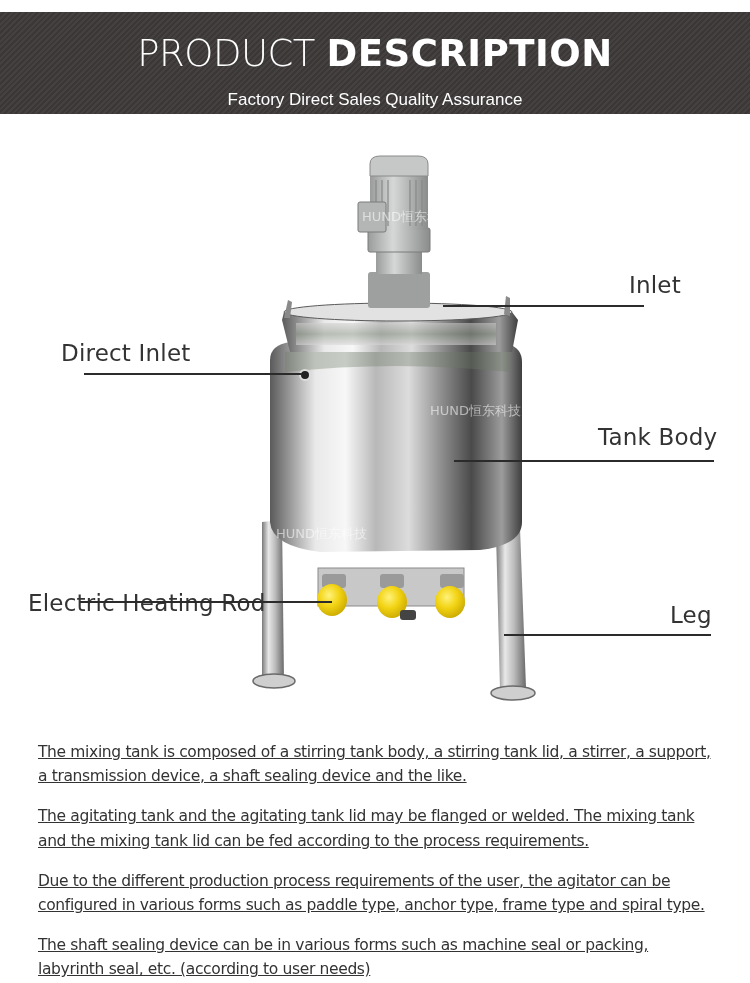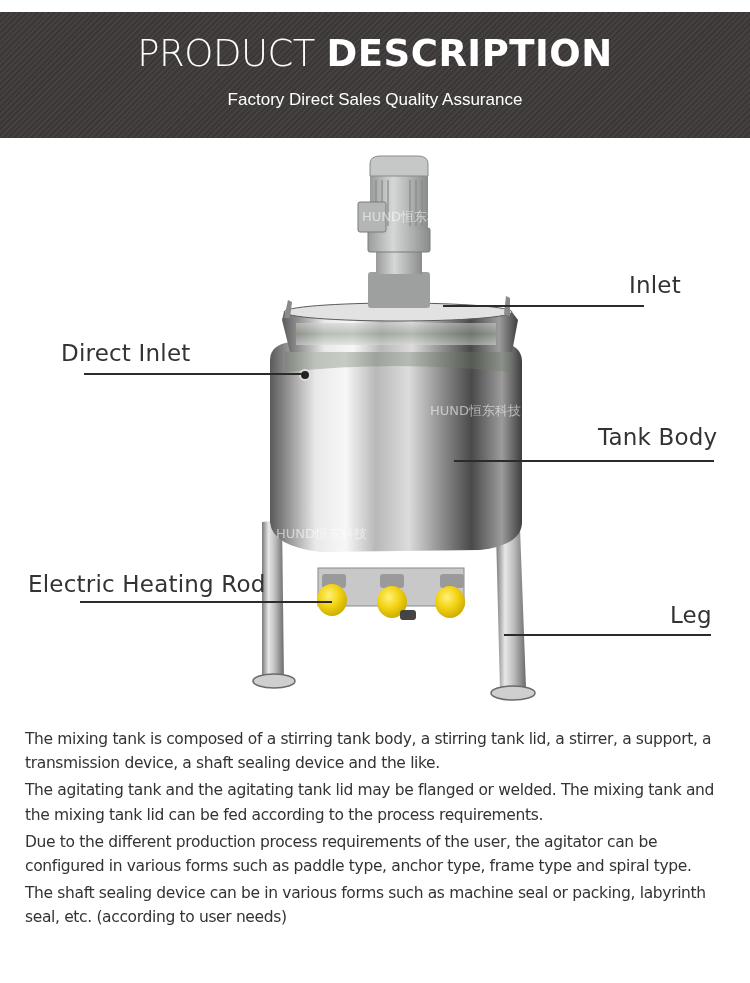--- a/index.html
+++ b/index.html
@@ -1,20 +1,20 @@
 <!DOCTYPE html>
 <html><head>
   <meta charset="utf-8">
   <style>
     * { box-sizing: border-box; margin: 0; padding: 0; }
     html, body { width: 750px; height: 983px; background: #ffffff; overflow: hidden; }
     body { position: relative; font-family: "Liberation Sans", "DejaVu Sans", sans-serif; color: #333; }
 
     .banner {
-      position: absolute; left: 0; top: 12px; width: 750px; height: 126px;
+      position: absolute; left: 0; top: 12px; width: 750px; height: 102px;
       background-color: #3f3a3a;
       background-image: repeating-linear-gradient(135deg, rgba(255,255,255,0.035) 0px, rgba(255,255,255,0.035) 2px, rgba(0,0,0,0.06) 2px, rgba(0,0,0,0.06) 4px);
     }
     .banner-title {
       position: absolute; left: 0; right: 0; top: 16px; text-align: center;
       font-size: 40px; letter-spacing: 0.5px; color: #ffffff; line-height: 48px;
       white-space: nowrap;
     }
     .banner-title .light { font-weight: 300; font-family: "DejaVu Sans", sans-serif; font-size: 37px; letter-spacing: -0.5px; }
     .banner-title .bold { font-weight: bold; font-family: "DejaVu Sans", sans-serif; font-size: 37px; letter-spacing: 0.5px; }
@@ -27,21 +27,21 @@
     .tank-svg { position: absolute; left: 0; top: 0; }
 
     .label { position: absolute; font-size: 23px; color: #333333; font-family: "DejaVu Sans", sans-serif; white-space: nowrap; letter-spacing: 0.2px; }
     .leader { position: absolute; height: 1.5px; background: #2b2b2b; }
 
     .desc {
       position: absolute; left: 22px; top: 724px; width: 712px;
       font-size: 15.5px; line-height: 24.2px; color: #333333;
       font-family: "DejaVu Sans", sans-serif; letter-spacing: -0.35px;
     }
-    .desc p { margin: 3px; }
+    .desc p { margin: 16px; text-decoration: underline; }
 
     .watermark { position: absolute; font-size: 13px; color: rgba(255,255,255,0.55); white-space: nowrap; font-family: "DejaVu Sans", sans-serif; }
   </style>
 </head>
 <body>
 
 <div class="banner">
   <div class="banner-title">
     <span class="light">PRODUCT</span>
     <span class="bold">DESCRIPTION</span>
@@ -147,21 +147,21 @@
 
   <div class="label" style="left:609px; top:132px;margin-left:20px;">Inlet</div>
   <div class="leader" style="left:443px; top:165px; width:201px;"></div>
 
   <div class="label" style="left:61px; top:200px;">Direct Inlet</div>
   <div class="leader" style="left:84px; top:233px; width:218px;"></div>
 
   <div class="label" style="left:598px; top:284px;">Tank Body</div>
   <div class="leader" style="left:454px; top:320px; width:260px;"></div>
 
-  <div class="label" style="left:28px; top:431px;">Electric Heating Rod</div>
+  <div class="label" style="left:28px; top:450px;">Electric Heating Rod</div>
   <div class="leader" style="left:80px; top:461px; width:252px;"></div>
 
   <div class="label" style="left:670px; top:462px;">Leg</div>
   <div class="leader" style="left:504px; top:494px; width:207px;"></div>
 </div>
 
 <div class="desc">
   <p>The mixing tank is composed of a stirring tank body, a stirring tank lid, a stirrer, a support, a transmission device, a shaft sealing device and the like.</p>
   <p>The agitating tank and the agitating tank lid may be flanged or welded. The mixing tank and the mixing tank lid can be fed according to the process requirements.</p>
   <p>Due to the different production process requirements of the user, the agitator can be configured in various forms such as paddle type, anchor type, frame type and spiral type.</p>

